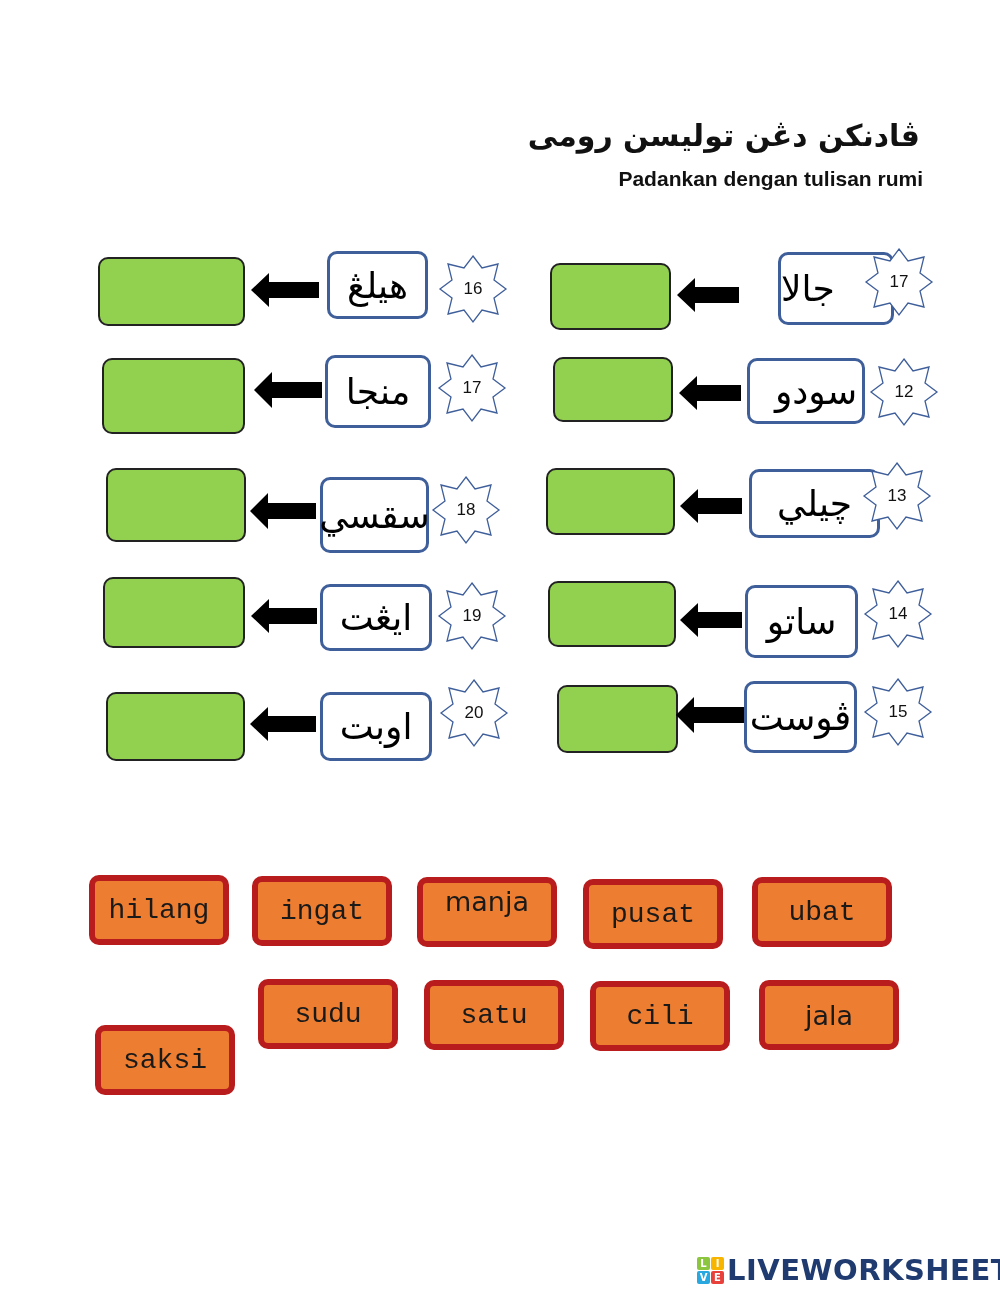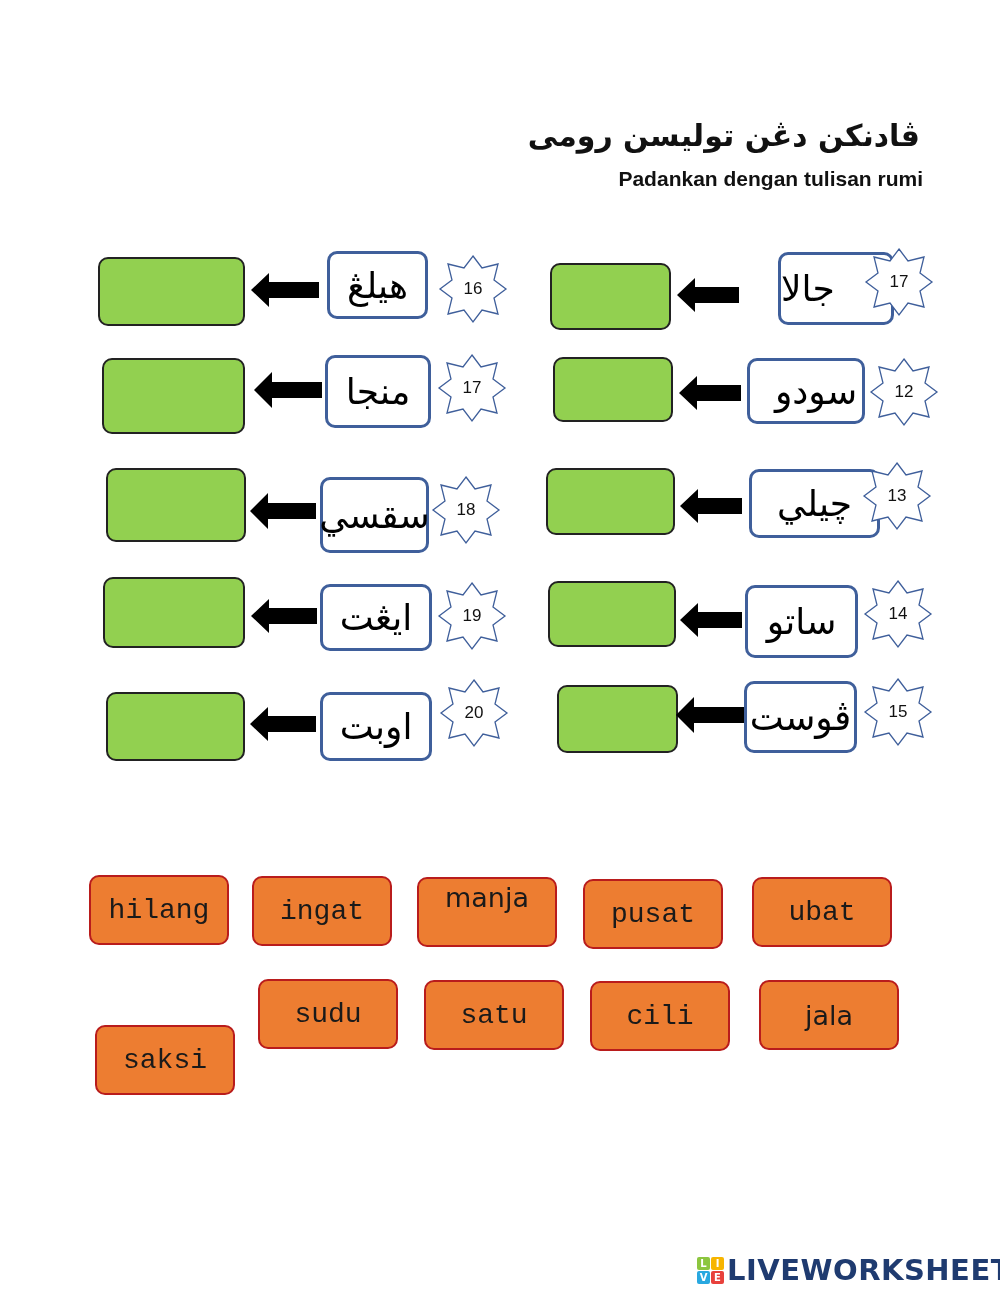--- a/index.html
+++ b/index.html
@@ -5,21 +5,21 @@
   html, body { margin:0; padding:0; background:#ffffff; }
   body { width:1000px; height:1291px; position:relative; overflow:hidden; font-family:"DejaVu Sans", sans-serif; }
   .title-jawi { position:absolute; right:80px; top:118px; font-size:30px; font-weight:bold; color:#111; direction:rtl; font-family:"DejaVu Sans", sans-serif; }
   .title-rumi { position:absolute; right:77px; top:167px; font-size:21px; font-weight:bold; color:#111; font-family:"Liberation Sans", sans-serif; }
   .green-box { position:absolute; background:#92d050; border:2px solid #222; border-radius:10px; box-sizing:border-box; cursor:pointer; }
   .arrow { position:absolute; }
   .jawi-box { position:absolute; background:#fff; border:3px solid #3f5f9b; border-radius:10px; box-sizing:border-box; display:flex; align-items:center; justify-content:center; font-size:36px; color:#000; direction:rtl; font-family:"DejaVu Sans", sans-serif; }
   .star { position:absolute; width:70px; height:70px; }
   .star svg { position:absolute; left:0; top:0; }
   .star span { position:absolute; left:0; top:0; width:70px; height:70px; display:flex; align-items:center; justify-content:center; font-size:17px; color:#111; font-family:"Liberation Sans", sans-serif; }
-  .tile { position:absolute; height:70px; width:140px; background:#ed7d31; border:2px solid #b91c1c; border-radius:10px; box-sizing:border-box; display:flex; align-items:center; justify-content:center; font-size:28px; color:#1a1a1a; font-family:"Liberation Mono", monospace; cursor:grab; }
+  .tile { position:absolute; height:70px; width:140px; background:#ed7d31; border:6px solid #b91c1c; border-radius:10px; box-sizing:border-box; display:flex; align-items:center; justify-content:center; font-size:28px; color:#1a1a1a; font-family:"Liberation Mono", monospace; cursor:grab; }
   .tile.sans { font-family:"DejaVu Sans", sans-serif; font-size:27px; }
   .brand { position:absolute; left:697px; top:1253px; display:flex; align-items:center; }
   .brand-logo { display:grid; grid-template-columns:13px 13px; grid-template-rows:13px 13px; gap:1px; margin-right:3px; }
   .brand-logo div { font-size:10px; font-weight:bold; color:#fff; display:flex; align-items:center; justify-content:center; border-radius:2px; font-family:"DejaVu Sans", sans-serif; }
   .brand-text { font-size:29px; font-weight:bold; color:#1f3b70; letter-spacing:0.5px; font-family:"DejaVu Sans", sans-serif; }
 </style>
 </head>
 <body>
 
 <div class="title-jawi">ڤادنكن دڠن توليسن رومى</div>

